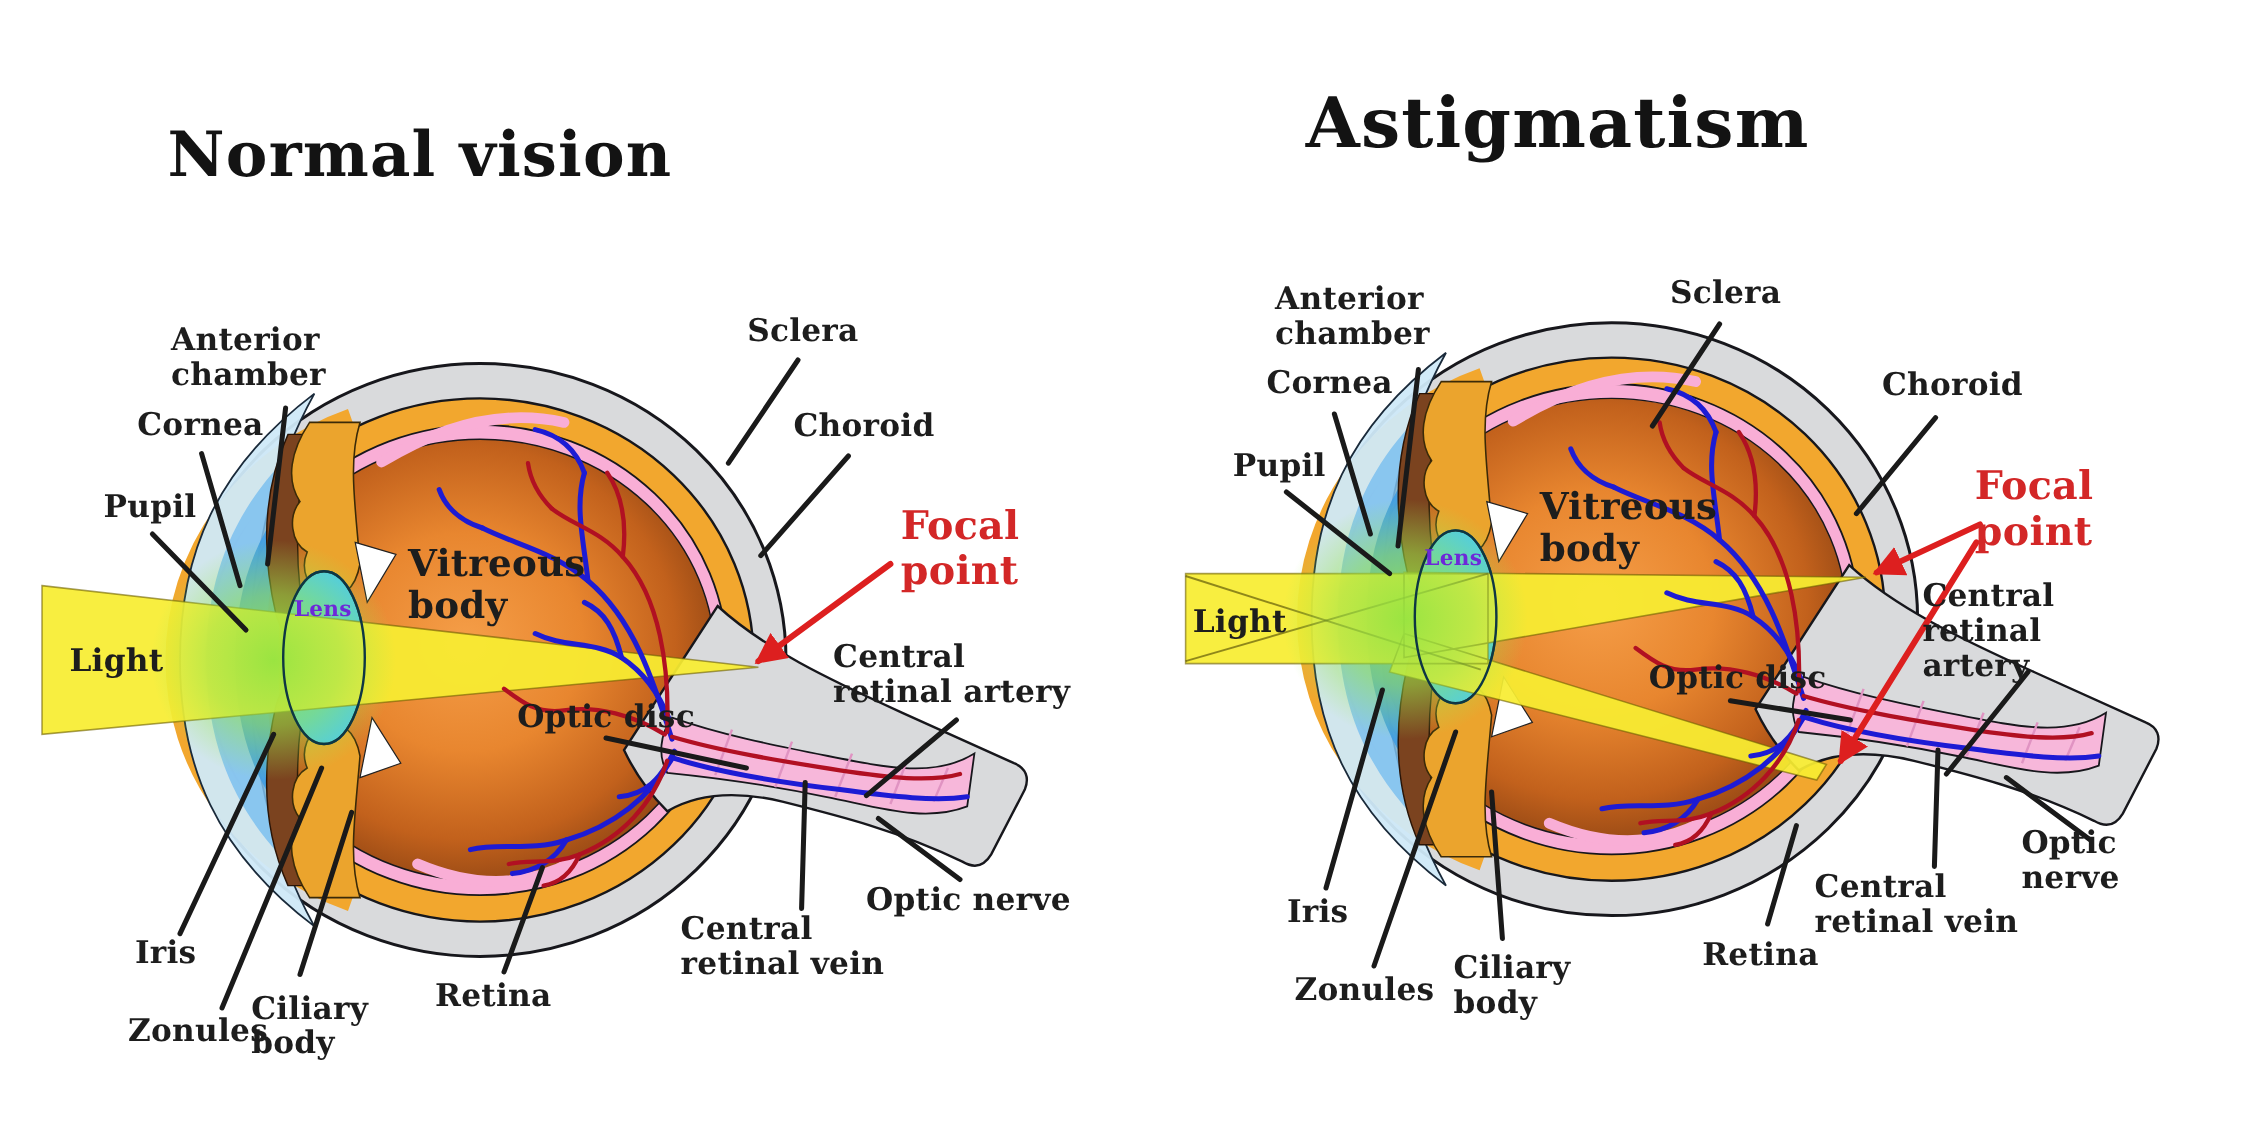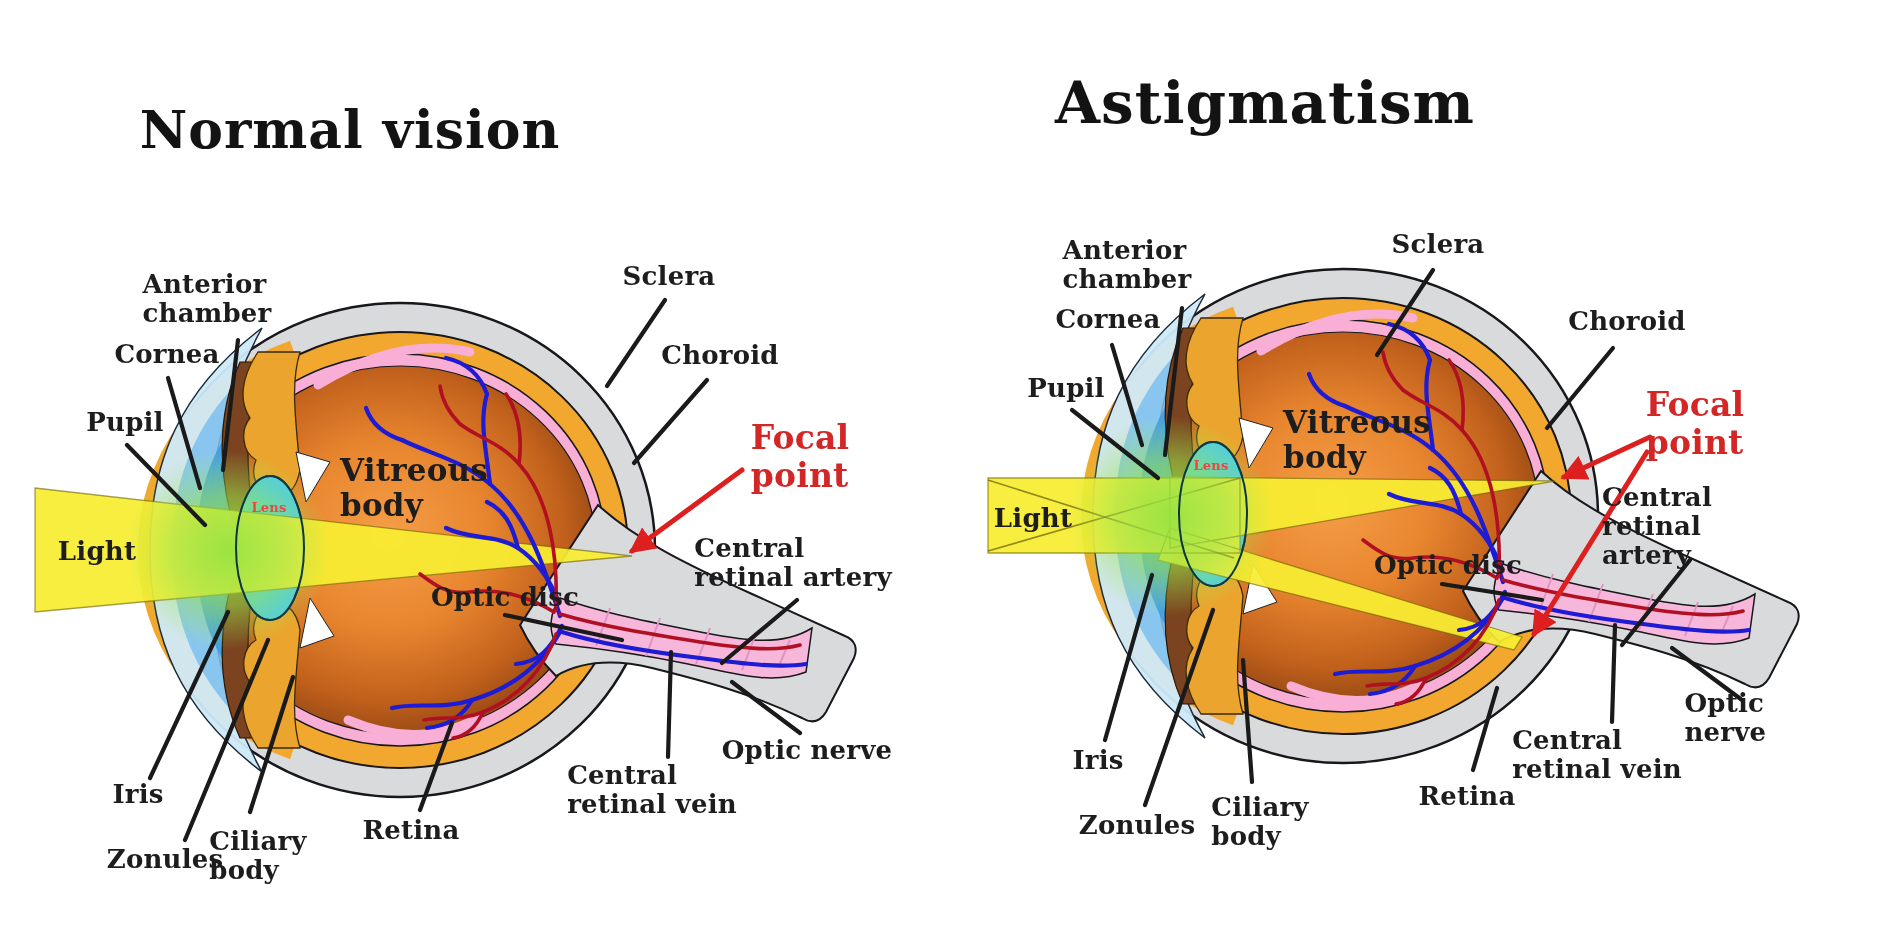--- a/index.html
+++ b/index.html
@@ -2,23 +2,23 @@
 <html><head>
 <meta charset="utf-8">
 <style>
   html,body{margin:0;padding:0;background:#ffffff;}
   #stage{position:relative;width:1881px;height:945px;background:#fff;overflow:hidden;
          font-family:"DejaVu Serif","Liberation Serif",serif;}
   #diagram-svg{position:absolute;left:0;top:0;width:1881px;height:945px;}
   .lbl{position:absolute;transform:translate(-50%,-50%);white-space:pre-line;text-align:left;
        font-weight:bold;font-size:26px;line-height:1.12;color:#1d1d1d;letter-spacing:.2px;}
   .title{font-size:52px;color:#131313;letter-spacing:1px;white-space:nowrap;}
-  .title-right{font-size:58px;}
+  .title-right{font-size:58px;margin-left:33px;}
   .red{color:#d32727;font-size:33px;line-height:1.15;}
-  .small{font-size:13px;color:#ef4444;}
+  .small{font-size:18px;color:#6d28d9;}
 </style>
 </head>
 <body>
 
 <div id="stage">
 
 <svg id="diagram-svg" viewBox="0 0 1881 945" xmlns="http://www.w3.org/2000/svg">
   <defs>
     <radialGradient id="vit" cx="47%" cy="46%" r="62%">
       <stop offset="0%" stop-color="#f59e48"></stop>

